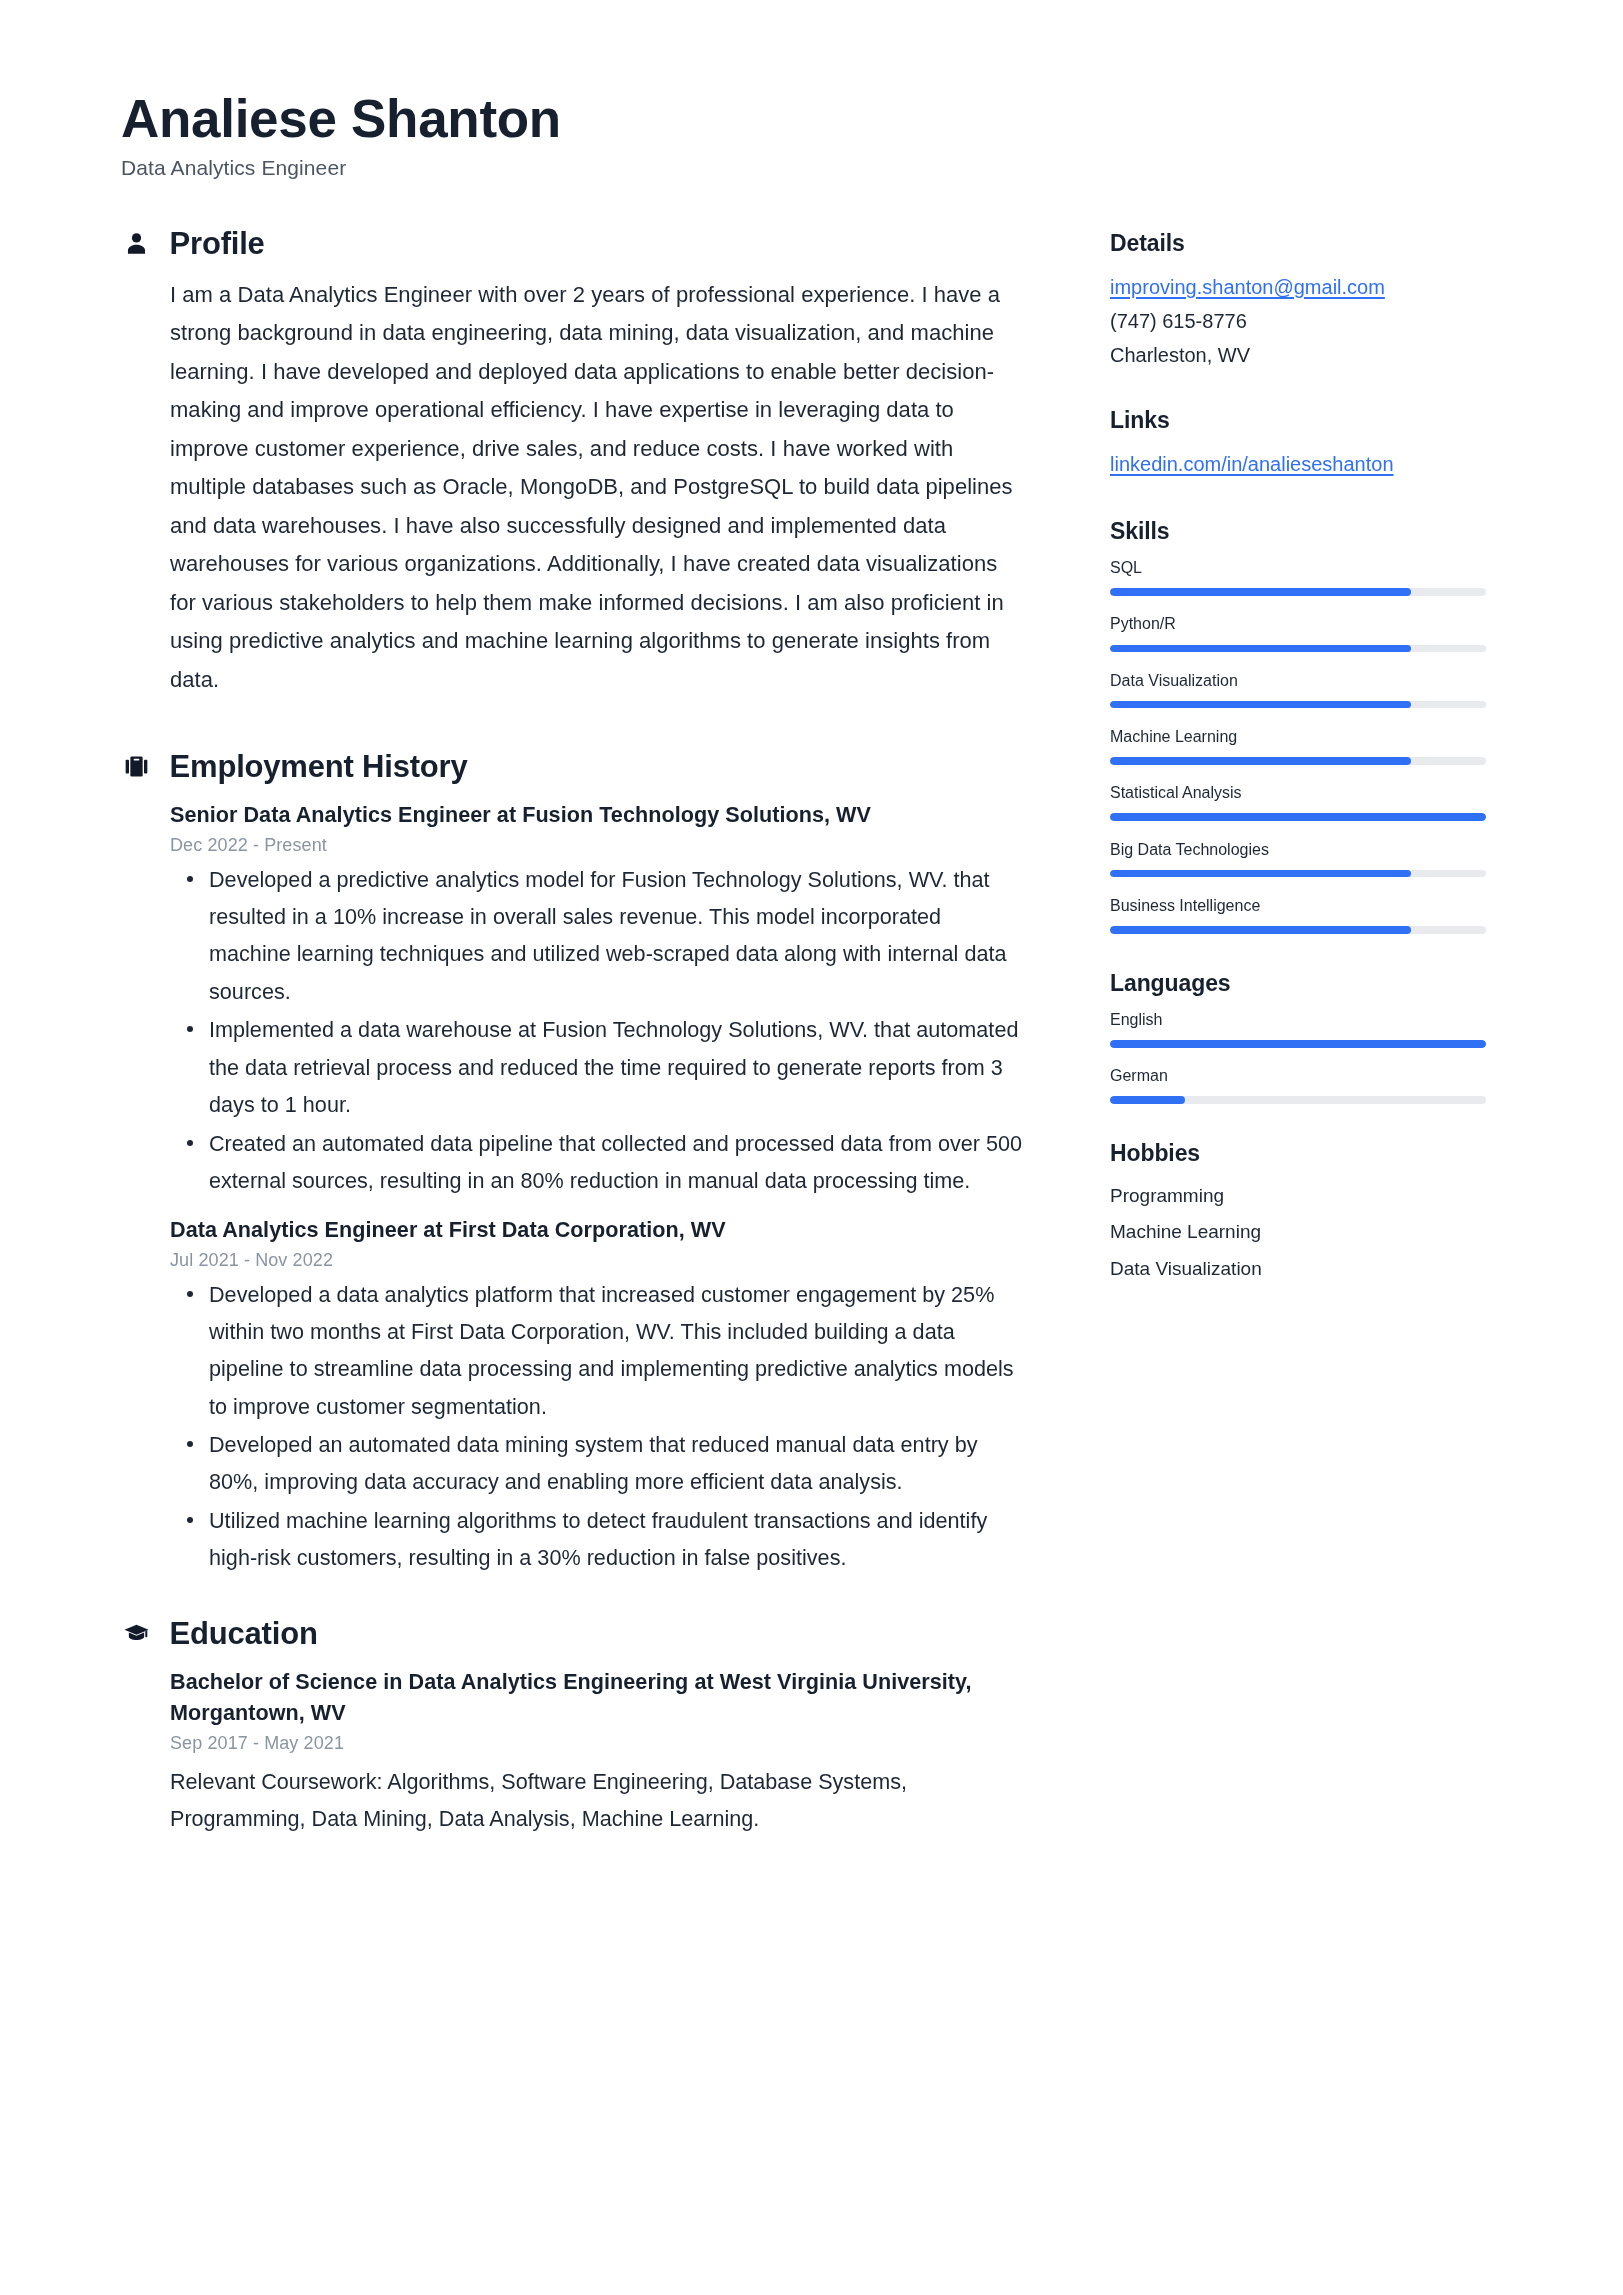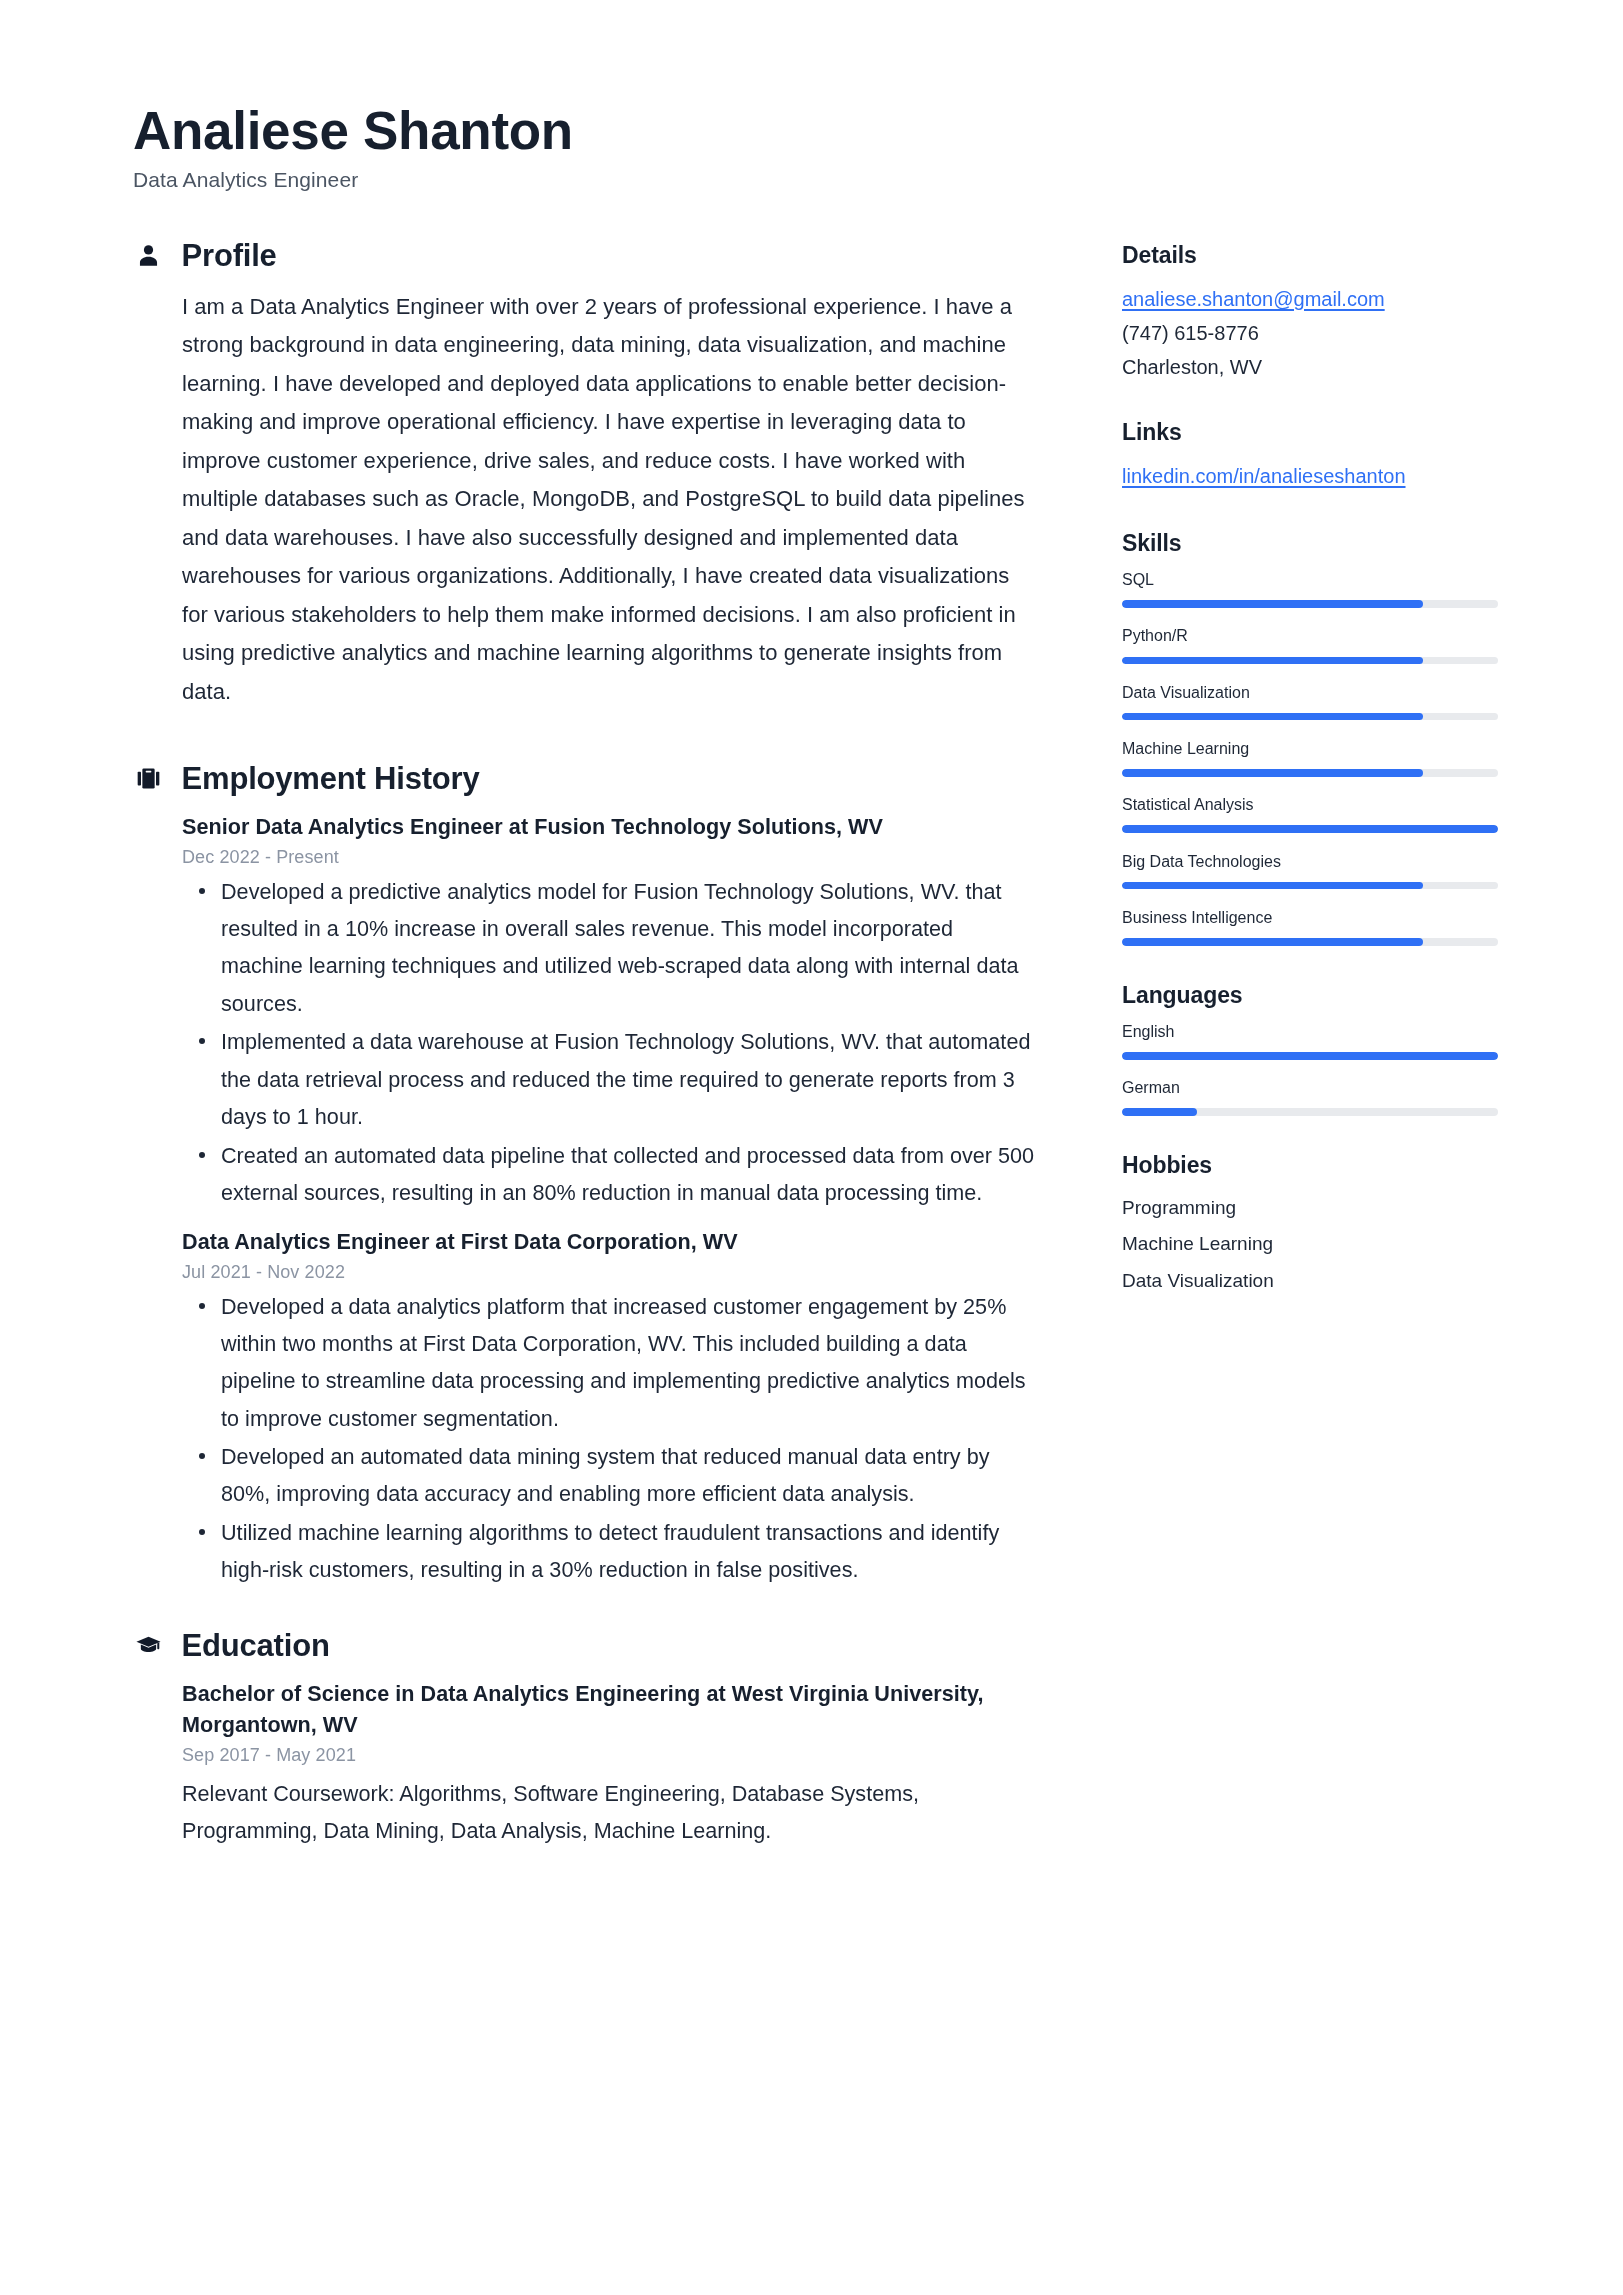--- a/index.html
+++ b/index.html
@@ -13,21 +13,21 @@
     font-family: "Liberation Sans", sans-serif;
     color: #18202f;
     -webkit-font-smoothing: antialiased;
   }
 
   .page {
     position: relative;
     width: 1308px;
     min-height: 2295px;
     background: #ffffff;
-    padding: 12px;
+    padding: 0;
   }
 
   
   .header {
     padding: 91px 0 0 121px;
   }
   .full-name {
     font-size: 53px;
     font-weight: 700;
     letter-spacing: -0.3px;
@@ -287,21 +287,21 @@
           </div>
         </div>
       </div>
 
     </div>
 
     <div class="side-col">
 
       <div class="side-section">
         <div class="side-title">Details</div>
-        <a class="side-link">analiese.shanton@gmail.com</a>
+        <a class="side-link">improving.shanton@gmail.com</a>
         <div class="side-text">(747) 615-8776</div>
         <div class="side-text">Charleston, WV</div>
       </div>
 
       <div class="side-section">
         <div class="side-title">Links</div>
         <a class="side-link">linkedin.com/in/analieseshanton</a>
       </div>
 
       <div class="side-section">

